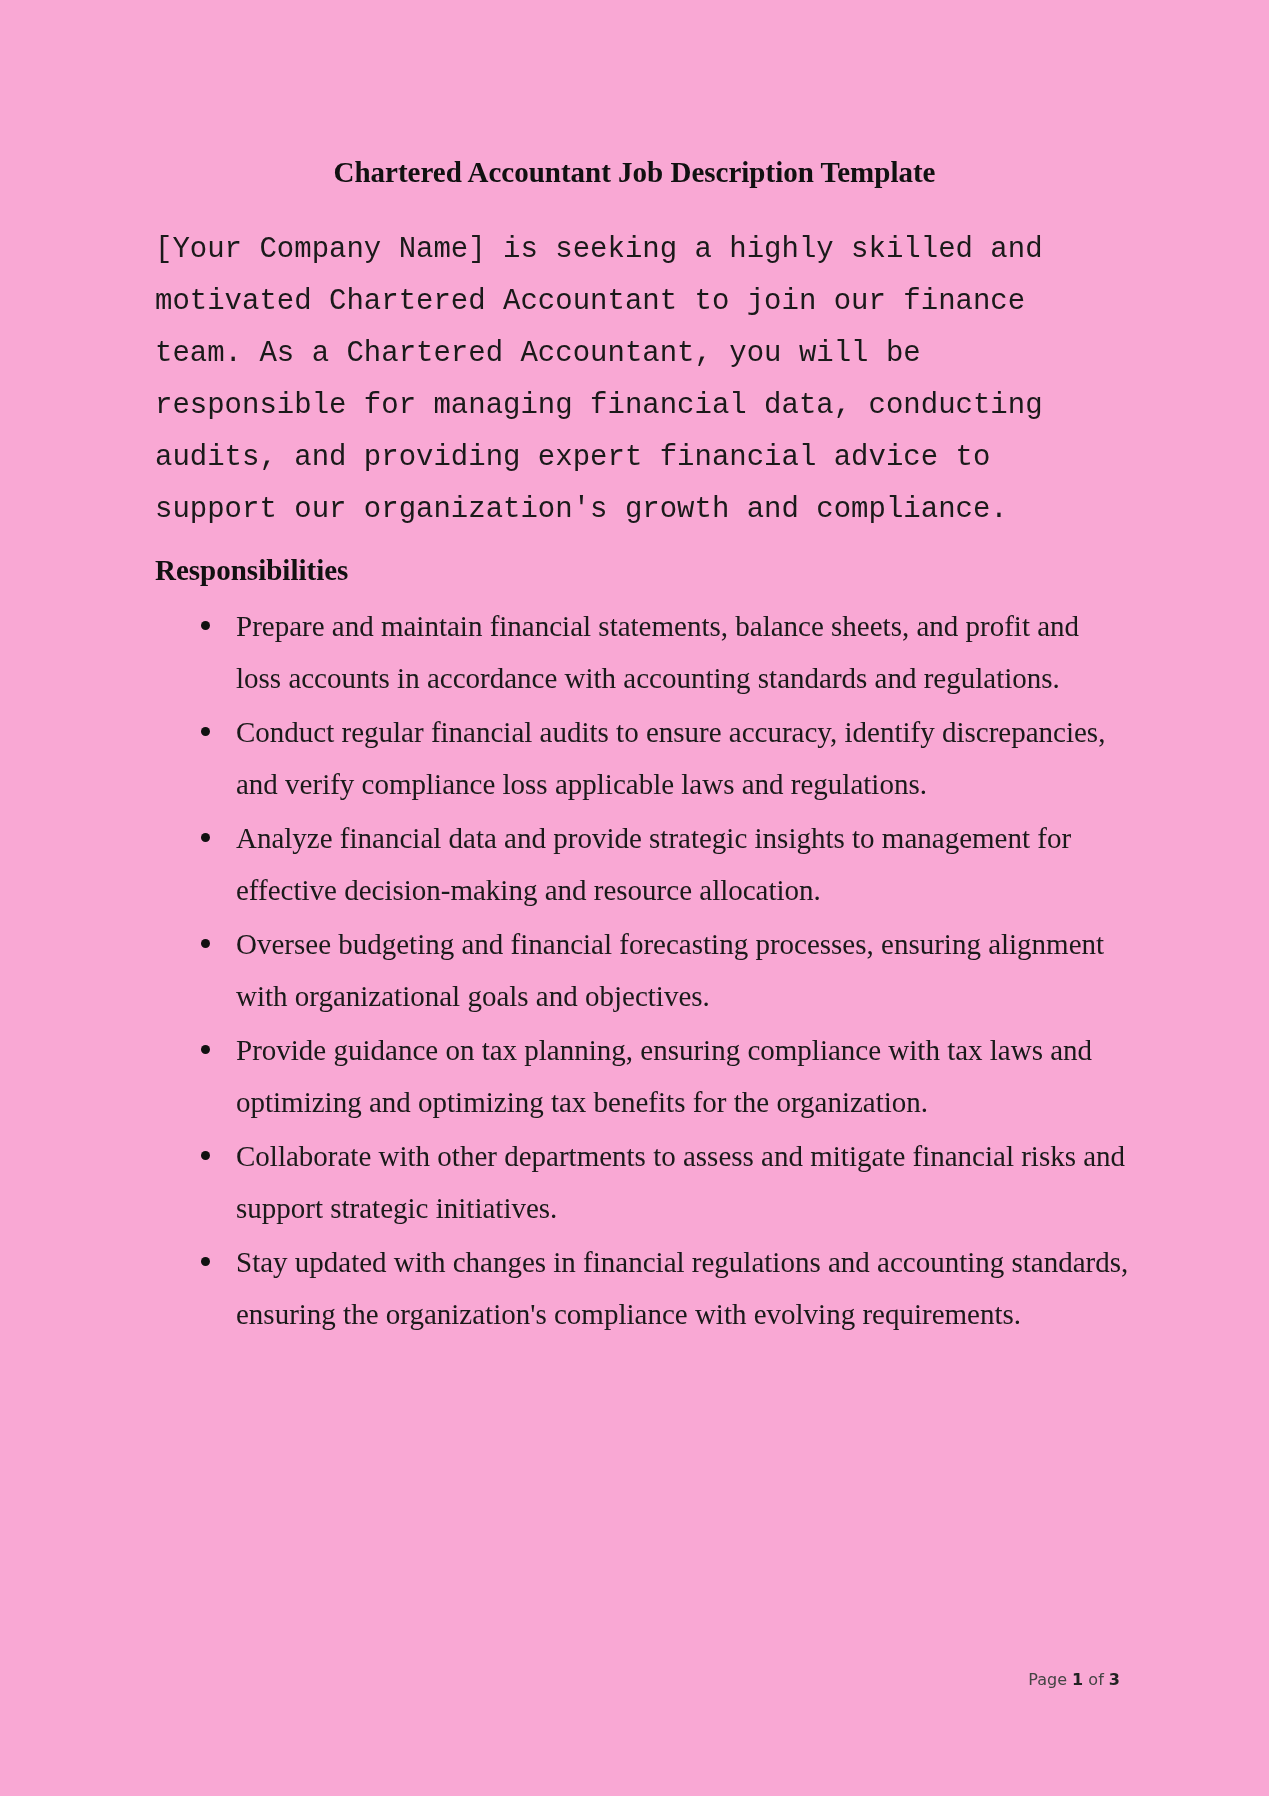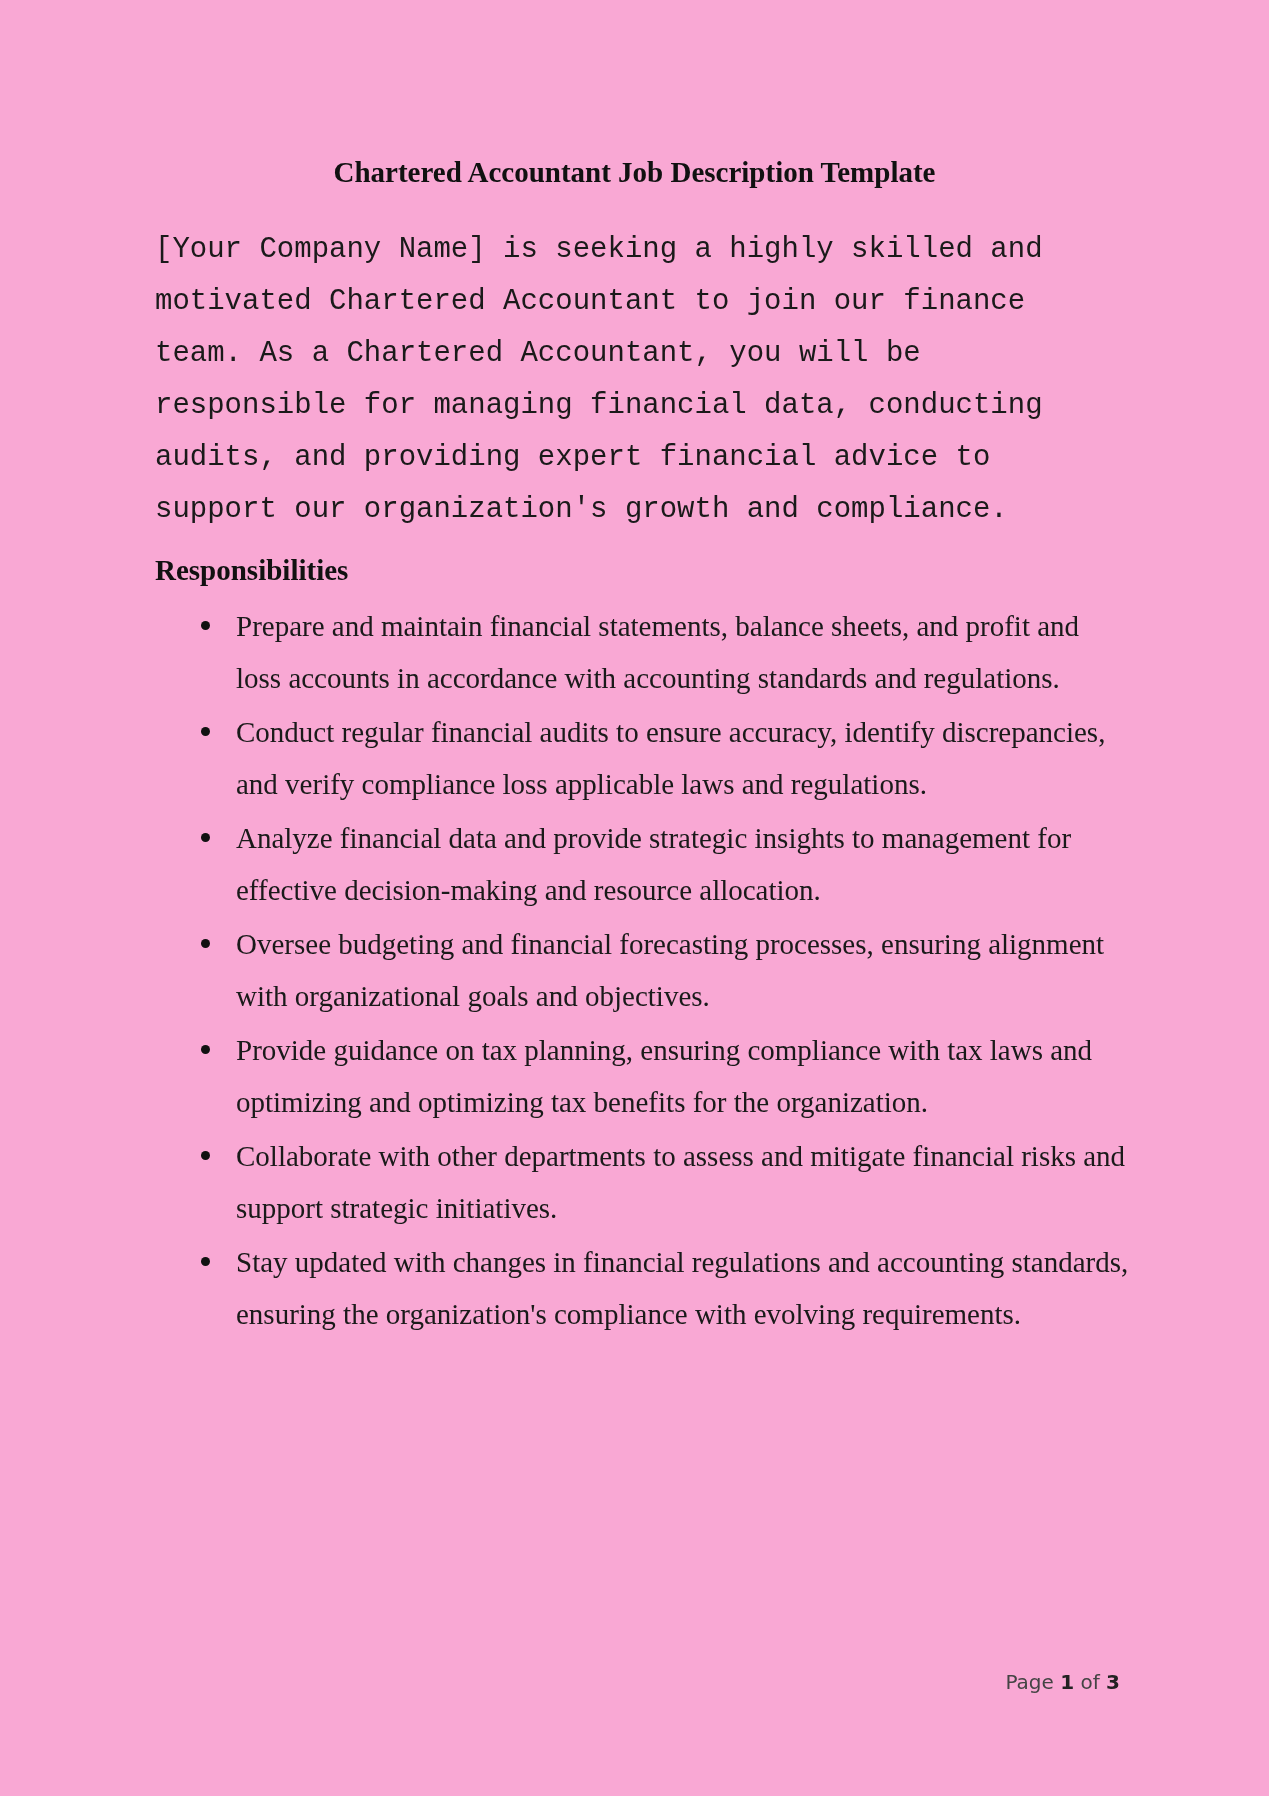--- a/index.html
+++ b/index.html
@@ -79,21 +79,21 @@
       background: #111;
     }
     .resp-text {
       display: block;
     }
     .page-footer {
       position: absolute;
       right: 149px;
       top: 1670px;
       font-family: "DejaVu Sans", "Liberation Sans", sans-serif;
-      font-size: 20px;
+      font-size: 16px;
       color: #444;
     }
     .page-footer .num {
       font-weight: bold;
       color: #222;
     }
   </style>
 </head>
 <body>
 

